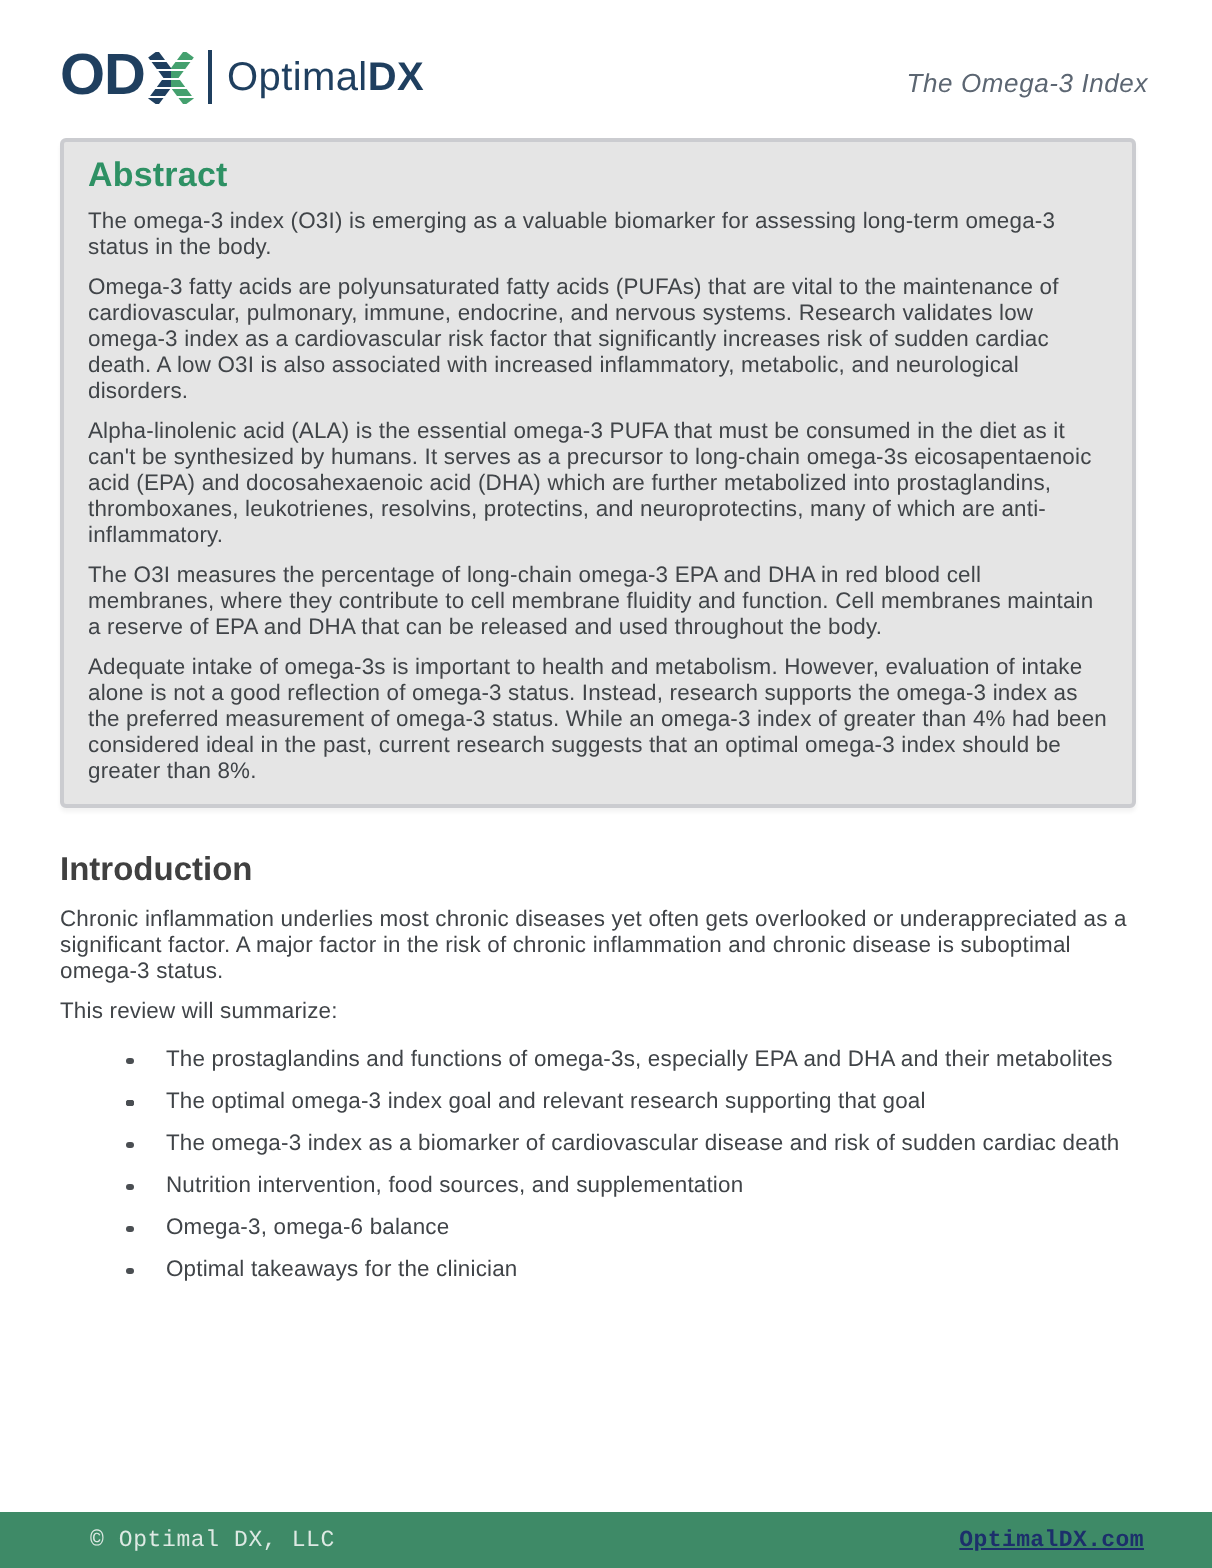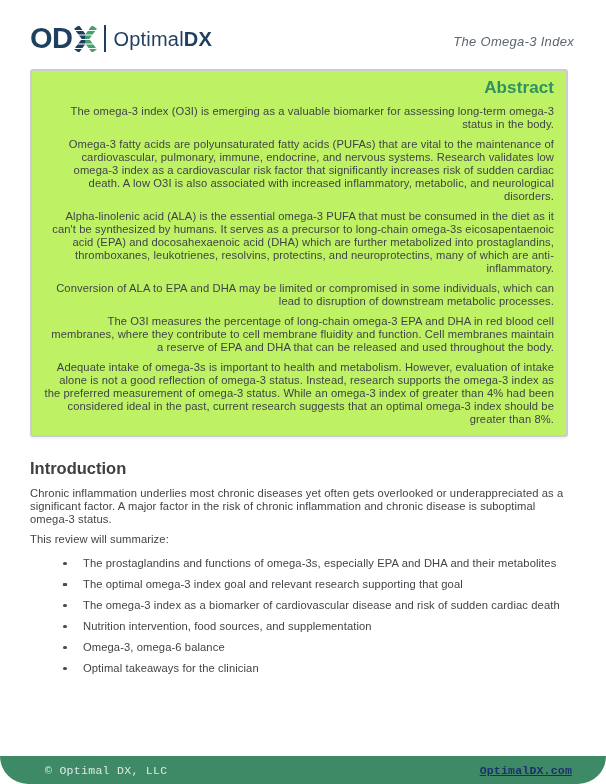--- a/index.html
+++ b/index.html
@@ -6,21 +6,20 @@
   body {
     font-family: "Liberation Sans", sans-serif;
     background: #ffffff;
   }
   .page {
     position: relative;
     width: 606px;
     height: 784px;
     background: #ffffff;
     overflow: hidden;
-    border-radius: 28px;
   }
 
   
   .header {
     display: flex;
     justify-content: space-between;
     align-items: center;
     padding: 24px 32px 0 30px;
   }
   .logo {
@@ -56,24 +55,23 @@
     color: #5c6672;
     letter-spacing: 0.3px;
     margin-top: 6px;
   }
 
   
   .abstract-box {
     margin: 16px 38px 0 30px;
     border: 2px solid #cbccd0;
     border-radius: 3px;
-    background: #bef264;
+    background: #e5e5e5;
     box-shadow: 0 2px 2px rgba(0,0,0,0.05);
     padding: 7px 12px 9px 12px;
-    text-align: right;
   }
   .abstract-heading {
     color: #2e9164;
     font-size: 17px;
     font-weight: 700;
     margin: 0 0 7px 0;
     letter-spacing: 0.1px;
   }
   .body-text {
     font-size: 11.2px;
@@ -186,21 +184,20 @@
       <span class="logo-wordmark"><span>Optimal</span><span class="bold">DX</span></span>
     </div>
     <div class="doc-title">The Omega-3 Index</div>
   </div>
 
   <div class="abstract-box">
     <h2 class="abstract-heading">Abstract</h2>
     <p class="body-text">The omega-3 index (O3I) is emerging as a valuable biomarker for assessing long-term omega-3 status in the body.</p>
     <p class="body-text">Omega-3 fatty acids are polyunsaturated fatty acids (PUFAs) that are vital to the maintenance of cardiovascular, pulmonary, immune, endocrine, and nervous systems. Research validates low omega-3 index as a cardiovascular risk factor that significantly increases risk of sudden cardiac death. A low O3I is also associated with increased inflammatory, metabolic, and neurological disorders.</p>
     <p class="body-text">Alpha-linolenic acid (ALA) is the essential omega-3 PUFA that must be consumed in the diet as it can't be synthesized by humans. It serves as a precursor to long-chain omega-3s eicosapentaenoic acid (EPA) and docosahexaenoic acid (DHA) which are further metabolized into prostaglandins, thromboxanes, leukotrienes, resolvins, protectins, and neuroprotectins, many of which are anti-inflammatory.</p>
-    <p class="body-text">Conversion of ALA to EPA and DHA may be limited or compromised in some individuals, which can lead to disruption of downstream metabolic processes.</p>
     <p class="body-text">The O3I measures the percentage of long-chain omega-3 EPA and DHA in red blood cell membranes, where they contribute to cell membrane fluidity and function. Cell membranes maintain a reserve of EPA and DHA that can be released and used throughout the body.</p>
     <p class="body-text">Adequate intake of omega-3s is important to health and metabolism. However, evaluation of intake alone is not a good reflection of omega-3 status. Instead, research supports the omega-3 index as the preferred measurement of omega-3 status. While an omega-3 index of greater than 4% had been considered ideal in the past, current research suggests that an optimal omega-3 index should be greater than 8%.</p>
   </div>
 
   <div class="introduction">
     <h2 class="intro-heading">Introduction</h2>
     <p class="body-text">Chronic inflammation underlies most chronic diseases yet often gets overlooked or underappreciated as a significant factor. A major factor in the risk of chronic inflammation and chronic disease is suboptimal omega-3 status.</p>
     <p class="body-text">This review will summarize:</p>
     <ul class="summary-list">
       <li><span class="dot"></span><span>The prostaglandins and functions of omega-3s, especially EPA and DHA and their metabolites</span></li>

